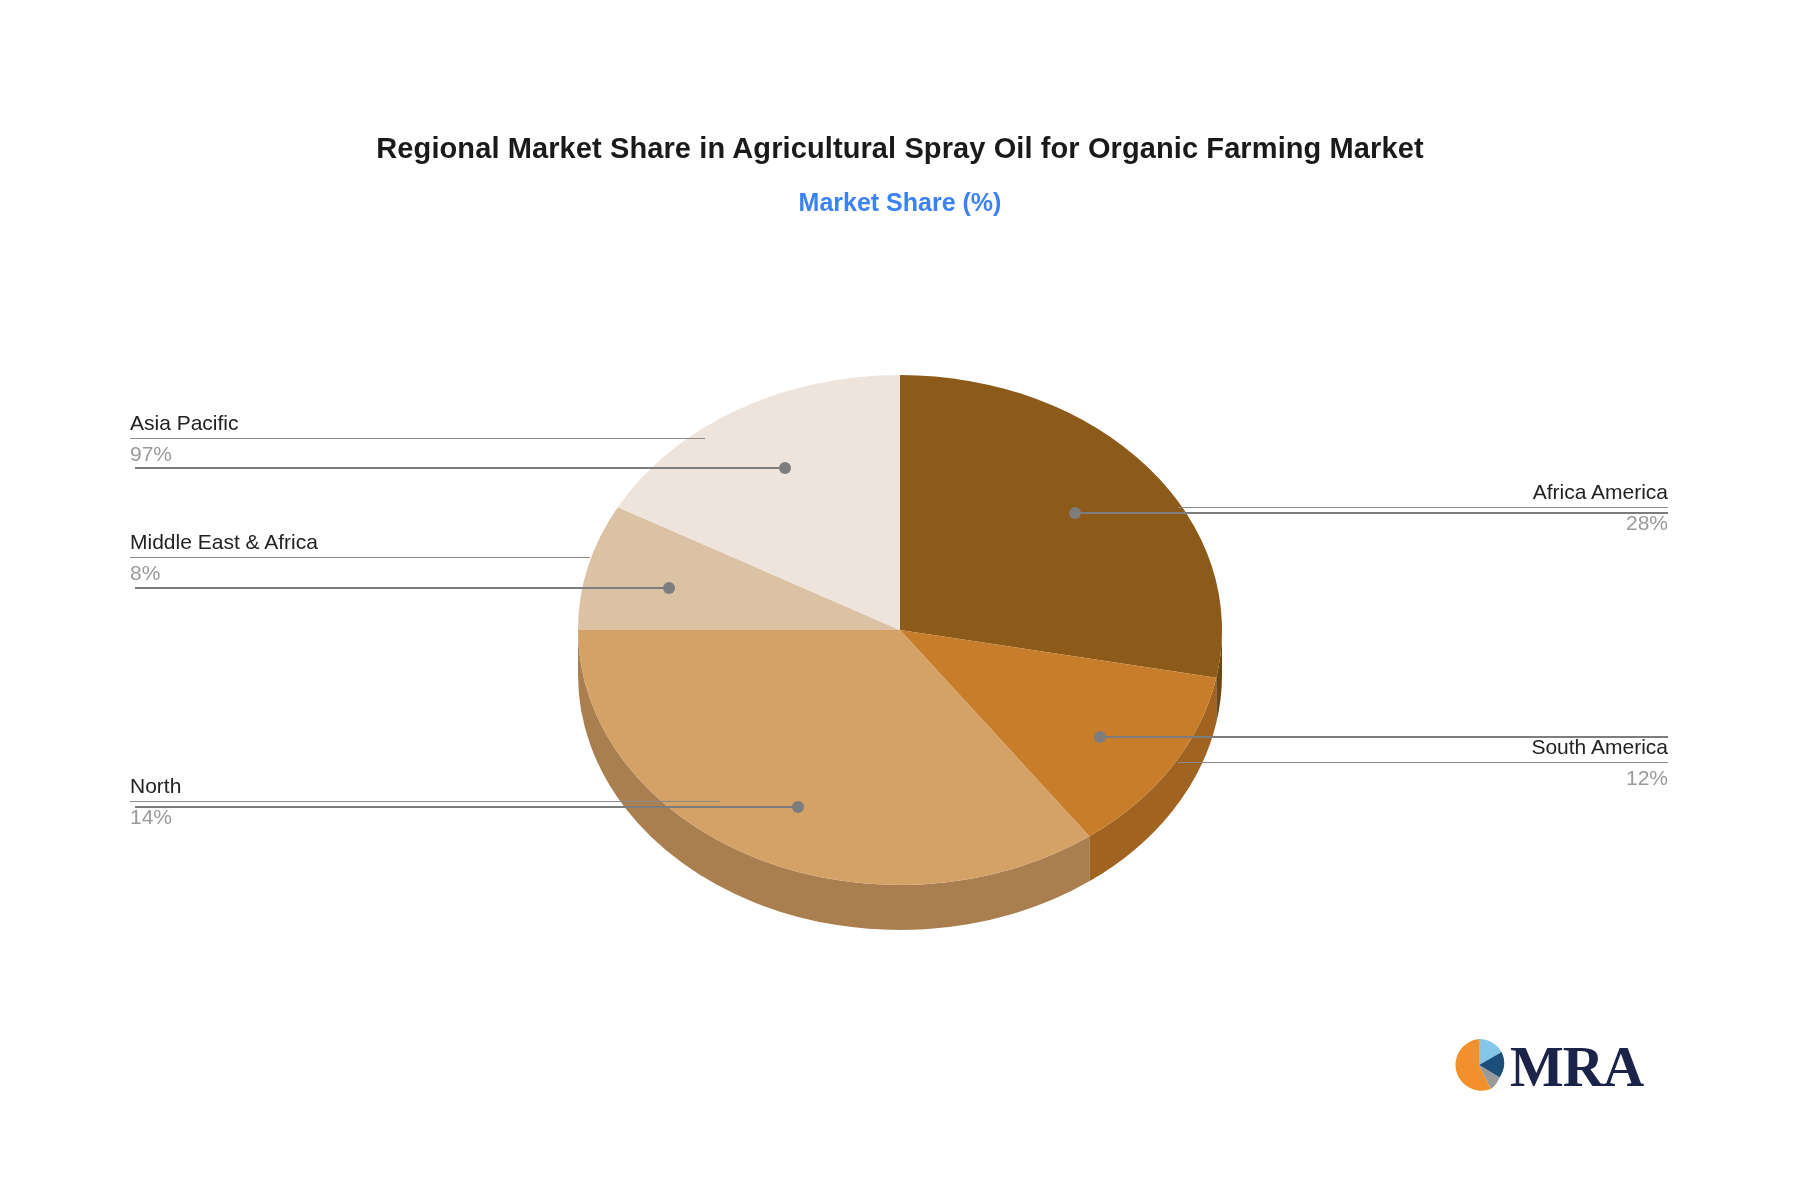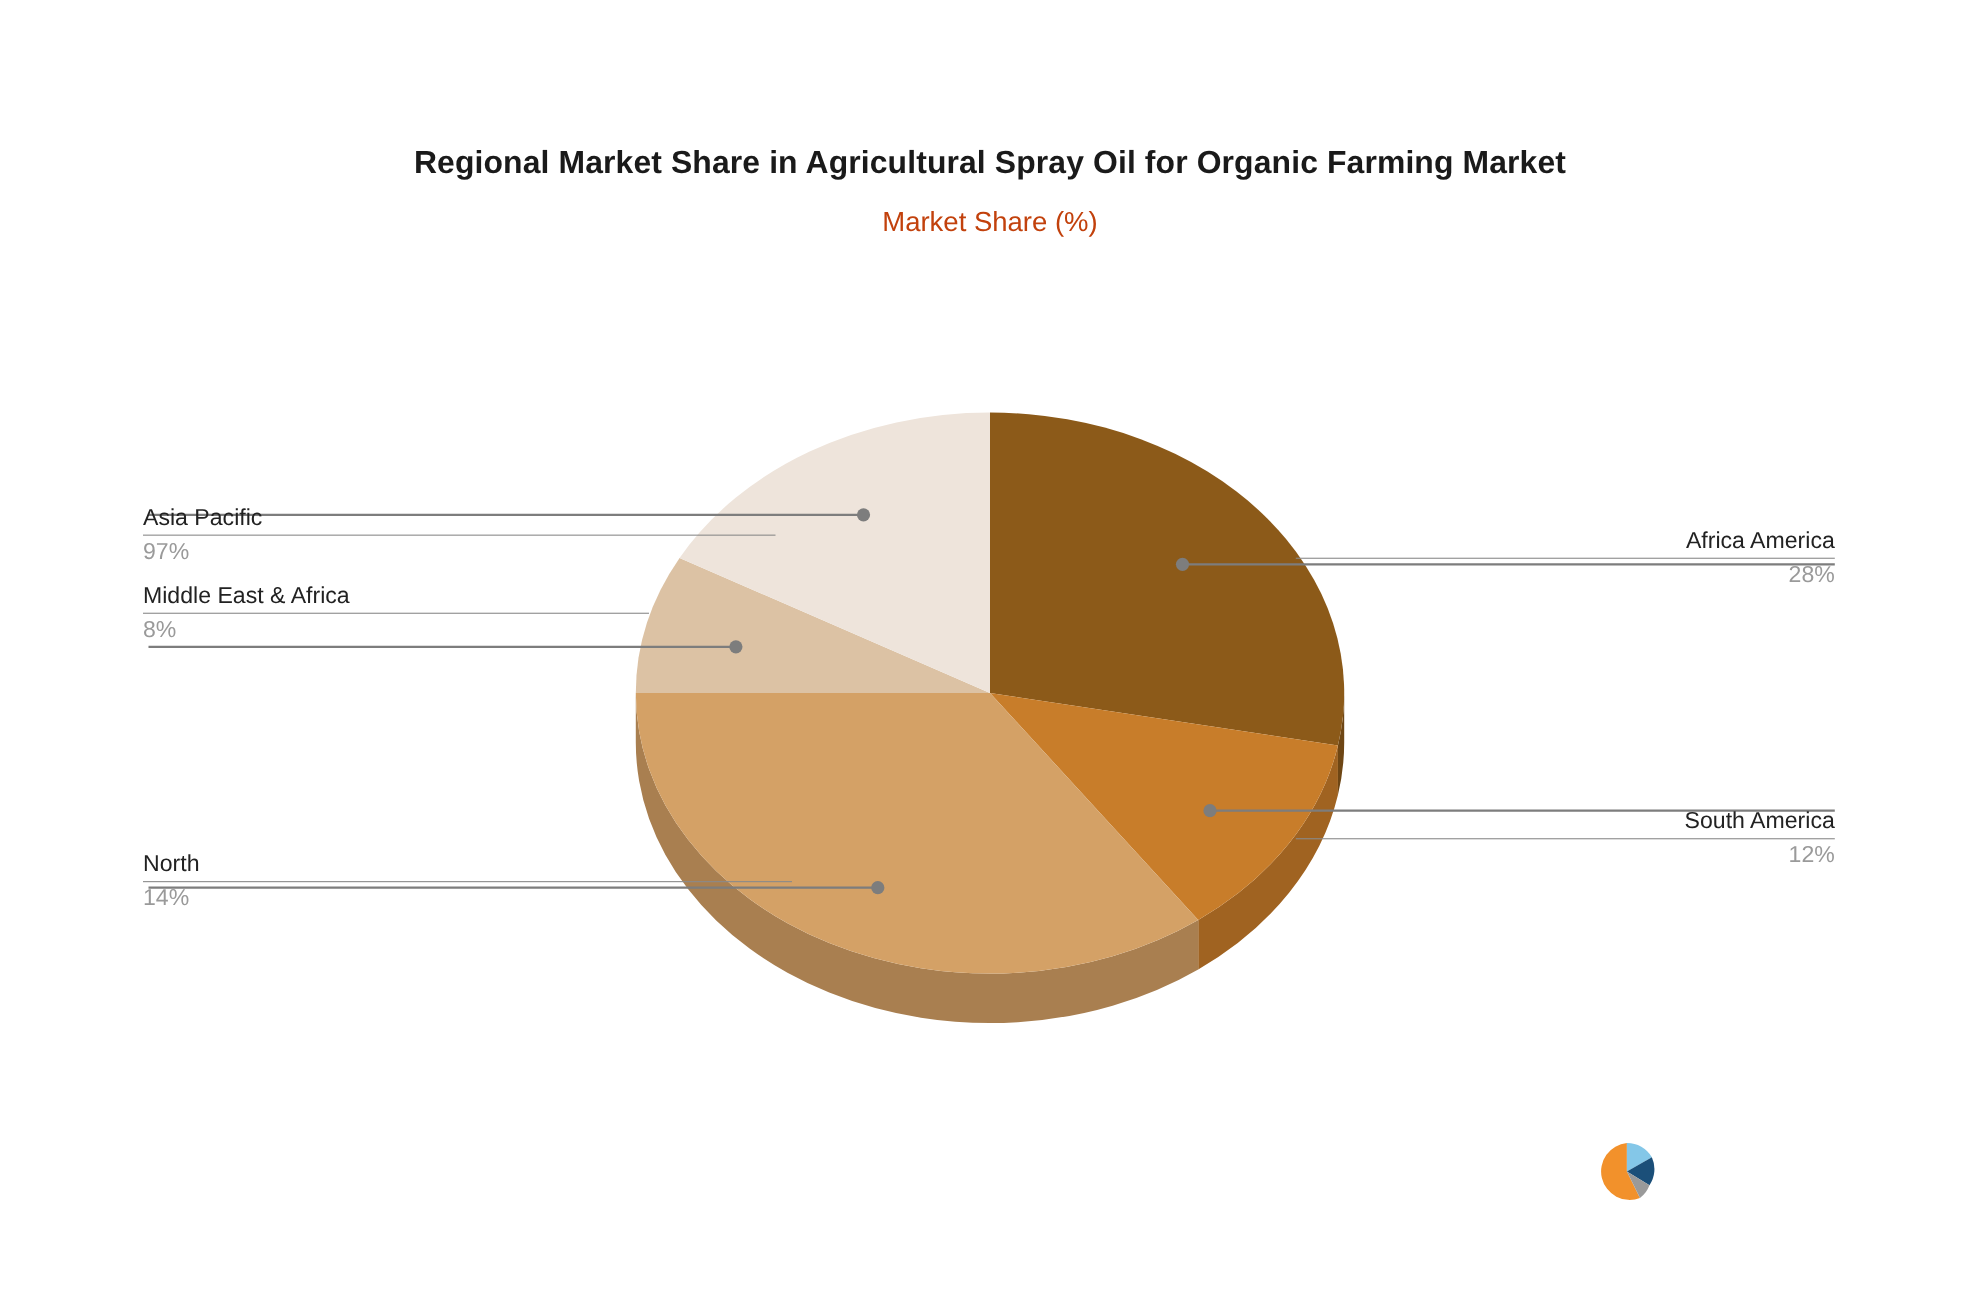--- a/index.html
+++ b/index.html
@@ -32,22 +32,22 @@
     color: #1a1a1a;
     letter-spacing: 0.1px;
   }
   .subtitle {
     position: absolute;
     left: 0;
     top: 188px;
     width: 1800px;
     text-align: center;
     font-size: 25px;
-    font-weight: normal;
-    color: #c2410c;
+    font-weight: bold;
+    color: #3b82f6;
   }
   svg.pie-svg {
     position: absolute;
     left: 0;
     top: 0;
     width: 1800px;
     height: 1196px;
   }
   .label-group {
     position: absolute;
@@ -136,21 +136,21 @@
       <circle cx="798" cy="807" r="6" stroke="none"></circle>
 
       <line x1="1075" y1="513" x2="1668" y2="513"></line>
       <circle cx="1075" cy="513" r="6" stroke="none"></circle>
 
       <line x1="1100" y1="737" x2="1668" y2="737"></line>
       <circle cx="1100" cy="737" r="6" stroke="none"></circle>
     </g>
   </svg>
 
-  <div class="label-group lg-left" style="left:130px; top:456px; width:575px;">
+  <div class="label-group lg-left" style="left:130px; top:408px; width:575px;">
     <div class="label-name">Asia Pacific</div>
     <div class="label-rule"></div>
     <div class="label-value">97%</div>
   </div>
 
   <div class="label-group lg-left" style="left:130px; top:527px; width:460px;">
     <div class="label-name">Middle East &amp; Africa</div>
     <div class="label-rule"></div>
     <div class="label-value">8%</div>
   </div>
@@ -173,15 +173,16 @@
     <div class="label-value">12%</div>
   </div>
 
   <div id="logo">
     <svg width="54" height="54" viewBox="0 0 100 100">
       <path fill="#F2912B" d="M 50,50 L 50,2 A 48,48 0 1 0 72,94.5 Z"></path>
       <path fill="#84C7E8" d="M 50,50 L 50,2 A 48,48 0 0 1 92,26 Z"></path>
       <path fill="#1B4F79" d="M 50,50 L 92,26 A 48,48 0 0 1 88,73 Z"></path>
       <path fill="#9A9A9A" d="M 50,50 L 88,73 A 48,48 0 0 1 72,94.5 Z"></path>
     </svg>
+    <div class="logo-text">MRA</div>
   </div>
 
 </div>
 
 </body></html>

